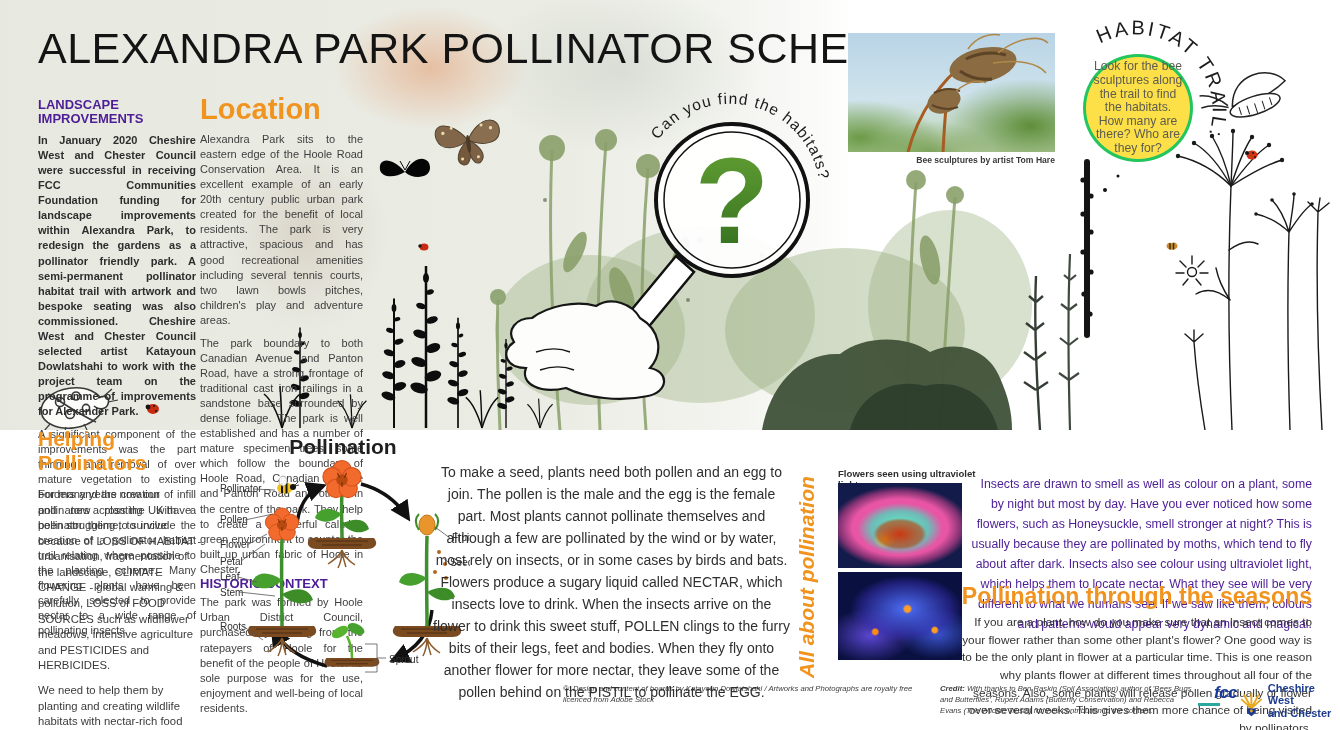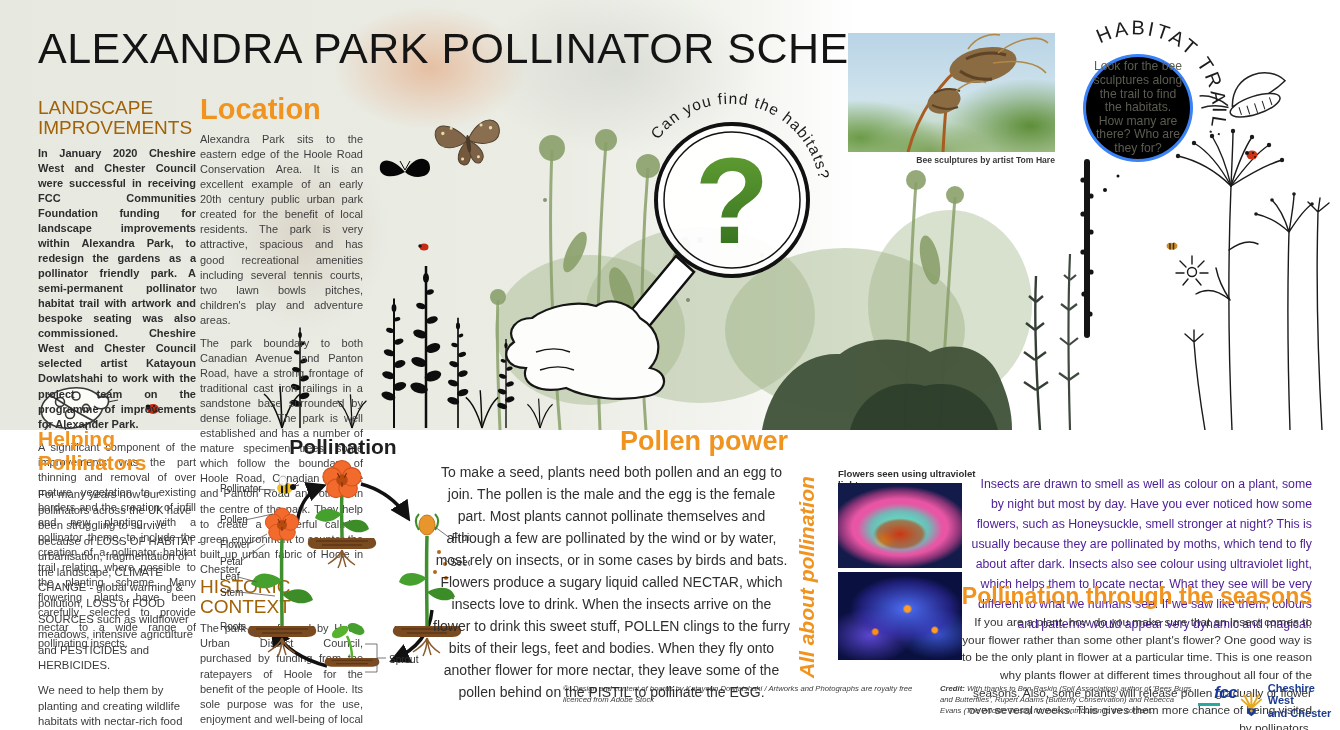--- a/index.html
+++ b/index.html
@@ -9,30 +9,30 @@
   
   .hero-band{left:0;top:0;width:1340px;height:430px;
     background:
       radial-gradient(140px 90px at 430px 68px, rgba(222,118,56,.38), transparent 70%),
       radial-gradient(120px 140px at 305px 235px, rgba(165,130,100,.22), transparent 70%),
       radial-gradient(200px 120px at 620px 70px, rgba(130,138,128,.18), transparent 70%),
       linear-gradient(90deg,#e7e9e1 0%,#ebede5 42%,#f3f4ef 55%,#ffffff 64%);}
   .poster-title{left:38px;top:24px;width:840px;font-size:43px;font-weight:400;color:#141414;
     letter-spacing:.5px;white-space:nowrap;}
   
-  .h-green{color:#a16207;font-weight:normal;font-size:19px;line-height:1.04;}
+  .h-green{color:#4c1d95;font-weight:bold;font-size:13px;line-height:1.04;}
   .h-orange{color:#f0931f;font-weight:bold;}
   .body-sm{font-size:11px;line-height:1.37;color:#3e3e3e;}
   .bold-dark{font-weight:bold;color:#2d2d2d;}
   .just{text-align:justify;}
   .col1{left:38px;width:158px;}
   .col2{left:200px;width:163px;}
   
   .habitat-circle{left:1083px;top:54px;width:110px;height:108px;border-radius:50%;
-    background:#000000;border:3px solid #3b82f6;box-sizing:border-box;
+    background:#fde047;border:3px solid #22c55e;box-sizing:border-box;
     display:flex;align-items:center;justify-content:center;text-align:center;
     font-size:12.2px;line-height:1.12;color:#5c5c52;padding:6px;z-index:3;}
   
   .bee-photo{left:848px;top:33px;width:207px;height:119px;z-index:2;
     background:
       radial-gradient(60% 55% at 88% 78%, rgba(88,138,48,.95), transparent 72%),
       radial-gradient(55% 45% at 6% 88%, rgba(98,148,58,.9), transparent 70%),
       radial-gradient(40% 35% at 40% 100%, rgba(110,150,70,.8), transparent 75%),
       linear-gradient(180deg,#b9d4e6 0%,#cfe3ec 55%,#c2d6b2 100%);}
   .bee-caption{left:848px;top:155px;width:207px;font-size:8.6px;font-weight:bold;color:#3a3a3a;text-align:right;}
@@ -421,21 +421,20 @@
       <text x="245" y="136">Seeds</text>
       <text x="184" y="233">Sprout</text>
     </g>
     <g stroke="#555" stroke-width=".8">
       <path d="M48,59 L70,60 M40,90 L68,84 M42,115 L62,104 M36,131 L60,114 M33,147 L52,152 M34,162 L70,166 M38,196 L58,210"></path>
       <path d="M245,108 L230,97 M243,132 L238,128"></path>
       <path d="M160,214 L172,214 L172,242 L160,242 M172,228 L181,228" fill="none"></path>
     </g>
   </svg>
 
-  <div class="abs h-orange" style="left:560px;top:426px;width:228px;font-size:27px;text-align:right;z-index:2">Pollen power</div>
   <div class="abs pollen-body" style="z-index:2">To make a seed, plants need both pollen and an egg to join. The pollen is the male and the egg is the female part. Most plants cannot pollinate themselves and although a few are pollinated by the wind or by water, most rely on insects, or in some cases by birds and bats. Flowers produce a sugary liquid called NECTAR, which insects love to drink. When the insects arrive on the flower to drink this sweet stuff, POLLEN clings to the furry bits of their legs, feet and bodies. When they fly onto another flower for more nectar, they leave some of the pollen behind on the PISTIL to pollinate the EGG.</div>
 
   <div class="abs vert-label">All about pollination</div>
 
   <div class="abs uv-caption">Flowers seen using ultraviolet light</div>
   <div class="abs uv1"></div>
   <div class="abs uv2"></div>
   <div class="abs insects-body">Insects are drawn to smell as well as colour on a plant, some by night but most by day. Have you ever noticed how some flowers, such as Honeysuckle, smell stronger at night? This is usually because they are pollinated by moths, which tend to fly about after dark. Insects also see colour using ultraviolet light, which helps them to locate nectar. What they see will be very different to what we humans see. If we saw like them, colours and patterns would appear very dynamic and magical.</div>
 
   <div class="abs h-orange seasons-h">Pollination through the seasons</div>

